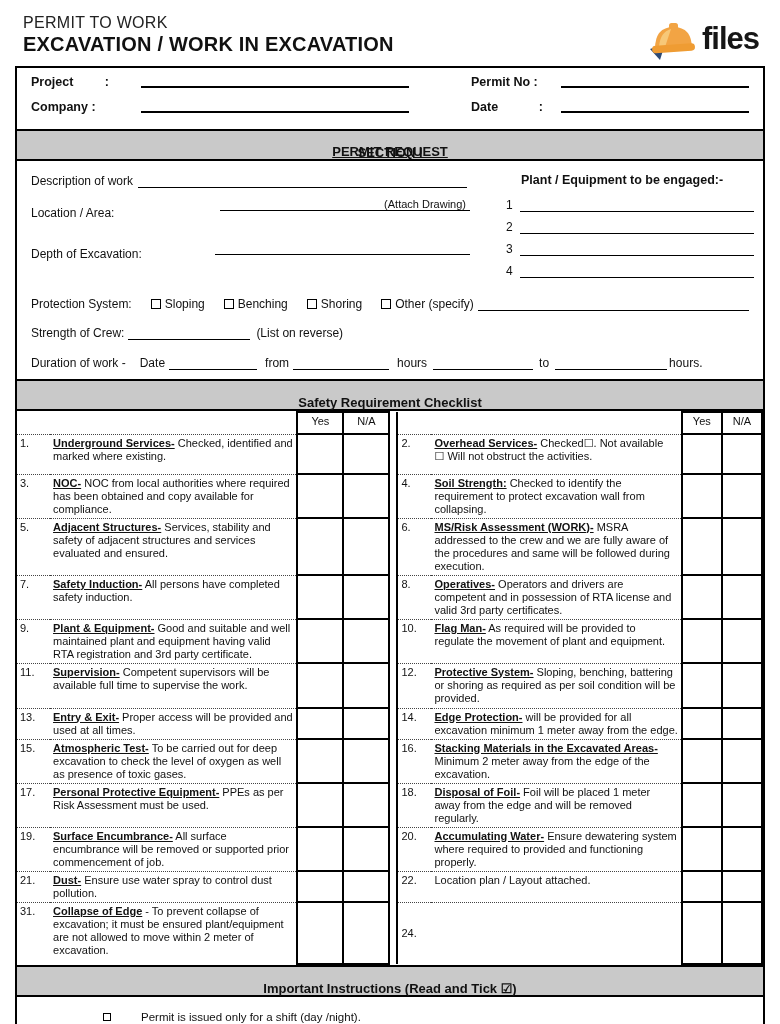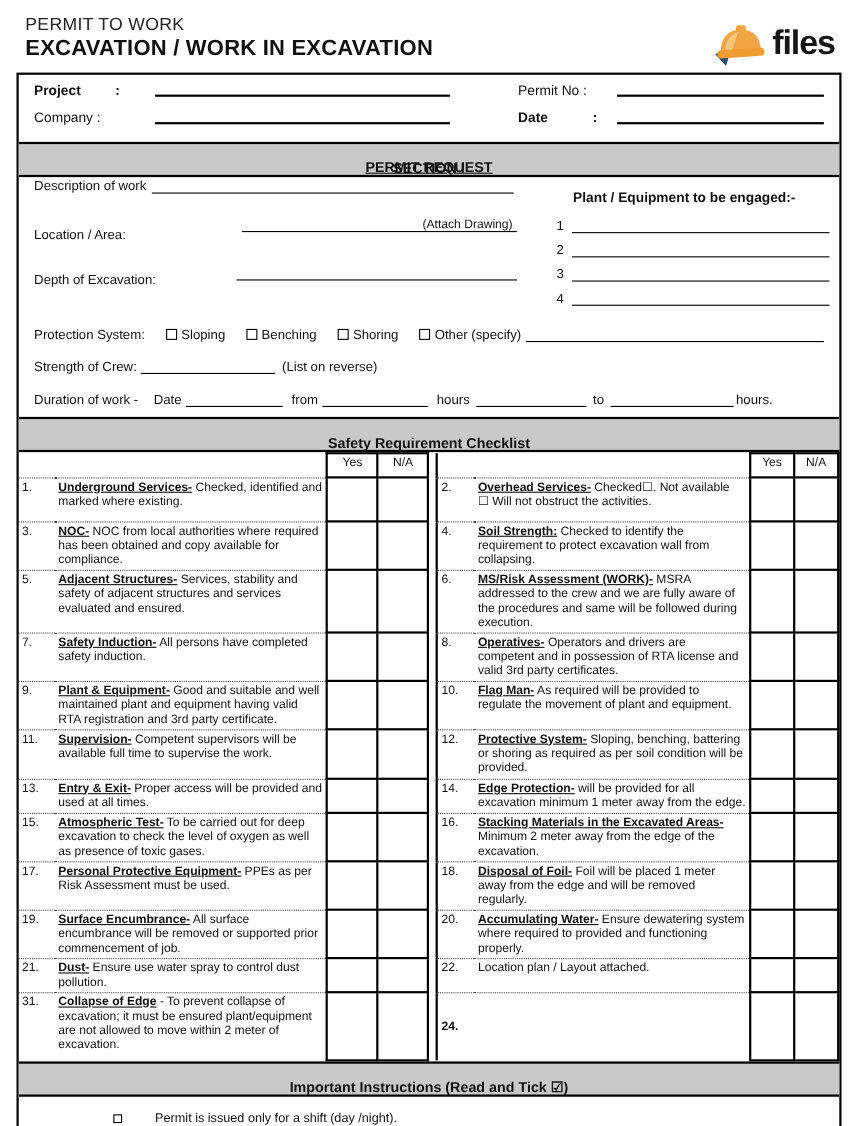--- a/index.html
+++ b/index.html
@@ -14,21 +14,21 @@
   .logo { display:flex; align-items:center; gap:1px; margin-top:2px; }
   .logo-text { font-size:31px; font-weight:bold; color:#161616; letter-spacing:-1px; }
 
   
   .doc { border:2px solid #000; margin-top:2px; }
 
   
   .meta { padding:7px 14px 4px; }
   .meta-row { display:flex; align-items:flex-start; margin-bottom:11px; }
   .lblpair { display:flex; justify-content:space-between; width:78px; font-weight:bold; font-size:12.5px; }
-  .lbl { font-weight:normal; font-size:12.5px; }
+  .lbl { font-weight:bold; font-size:12.5px; }
   .fline { border-bottom:2px solid #000; height:13px; }
   .m-left-line { width:268px; margin-left:32px; }
   .m-spacer { flex:1; }
   .m-right-lbl { width:88px; }
   .m-right-line { width:188px; margin-left:2px; }
 
   
   .bar { background:#c9c9c9; border-top:2px solid #000; border-bottom:2px solid #000;
          font-weight:bold; font-size:13px; padding:14px 12px; position:relative; height:23px;text-align:center; }
   .bar-center { position:absolute; left:50%; transform:translateX(-50%); top:13px; text-decoration:underline; }
@@ -115,21 +115,21 @@
         <span class="fline m-right-line"></span>
       </div>
     </div>
 
     <div class="bar">
       <span>SECTION I</span>
       <span class="bar-center">PERMIT REQUEST</span>
     </div>
 
     <div class="preq">
-      <div class="abs row-flex" style="left:14px; top:1px; width:436px;">
+      <div class="abs row-flex" style="left:14px; top:13px; width:436px;">
         <span>Description of work</span>
         <span class="uline" style="flex:1; margin-left:5px;"></span>
       </div>
       <div class="abs plant-head" style="left:504px; top:12px;">Plant / Equipment to be engaged:-</div>
 
       <div class="abs" style="left:14px; top:45px;">Location / Area:</div>
       <div class="abs uline attach" style="left:203px; top:37px; width:250px;">
         <span>(Attach Drawing)</span>
       </div>
 
@@ -345,21 +345,21 @@
         <td class="tickR"></td>
         <td class="tickR"></td>
       </tr>
 
       <tr class="data" style="height:62px;">
         <td class="num">31.</td>
         <td class="txt"><span class="hd">Collapse of Edge</span> <span class="bd">- To prevent collapse of excavation; it must be ensured plant/equipment are not allowed to move within 2 meter of excavation.</span></td>
         <td class="tickL"></td>
         <td class="tickL"></td>
         <td class="gap"></td>
-        <td class="numR" style="vertical-align:middle;font-weight:bold;">24.</td>
+        <td class="numR" style="vertical-align:middle;">24.</td>
         <td class="txtR"><span class="hd"></span> <span class="bd"></span></td>
         <td class="tickR"></td>
         <td class="tickR"></td>
       </tr>
     </tbody>
       </table>
 
     <div class="bar">
       <span>Important Instructions (Read and Tick ☑)</span>
     </div>

